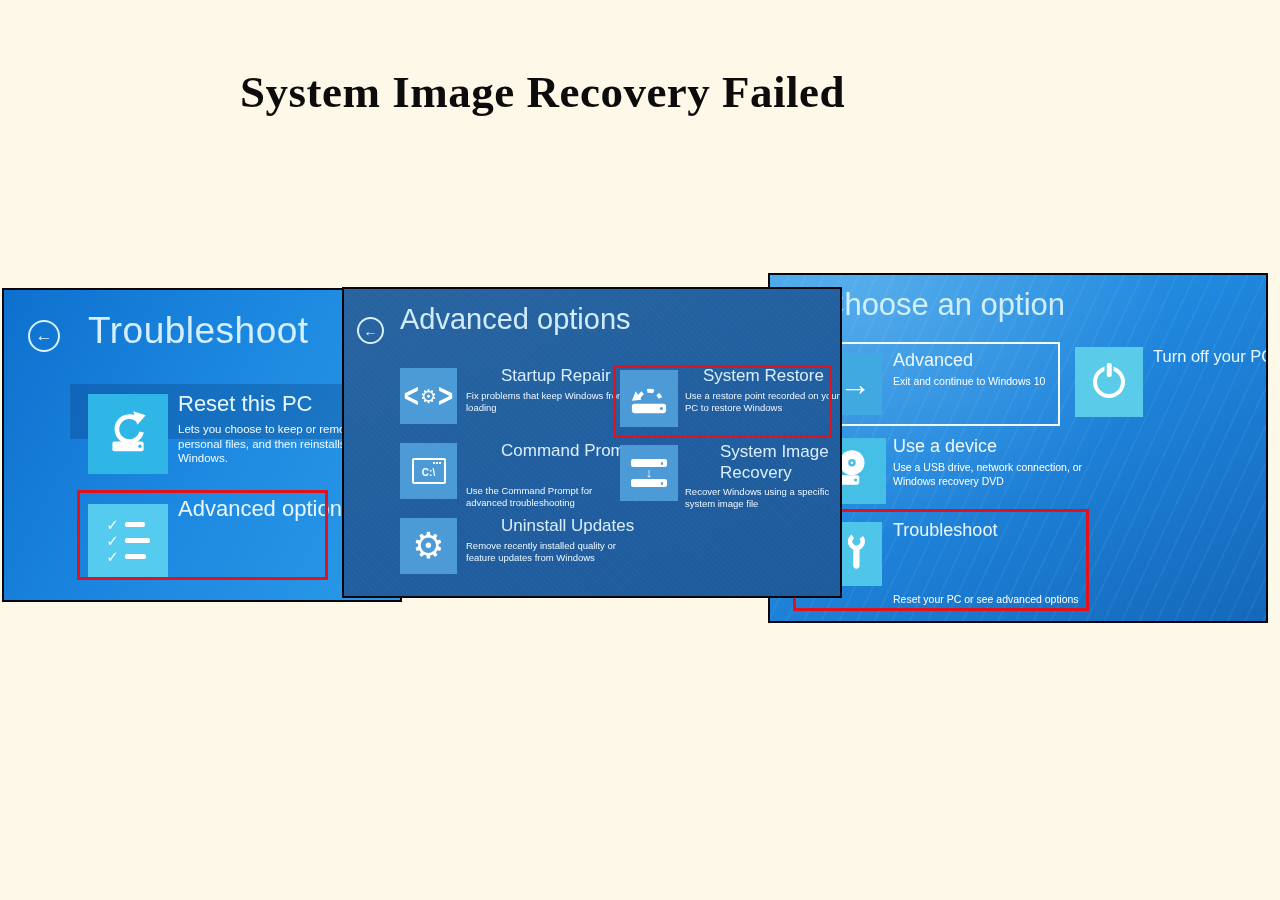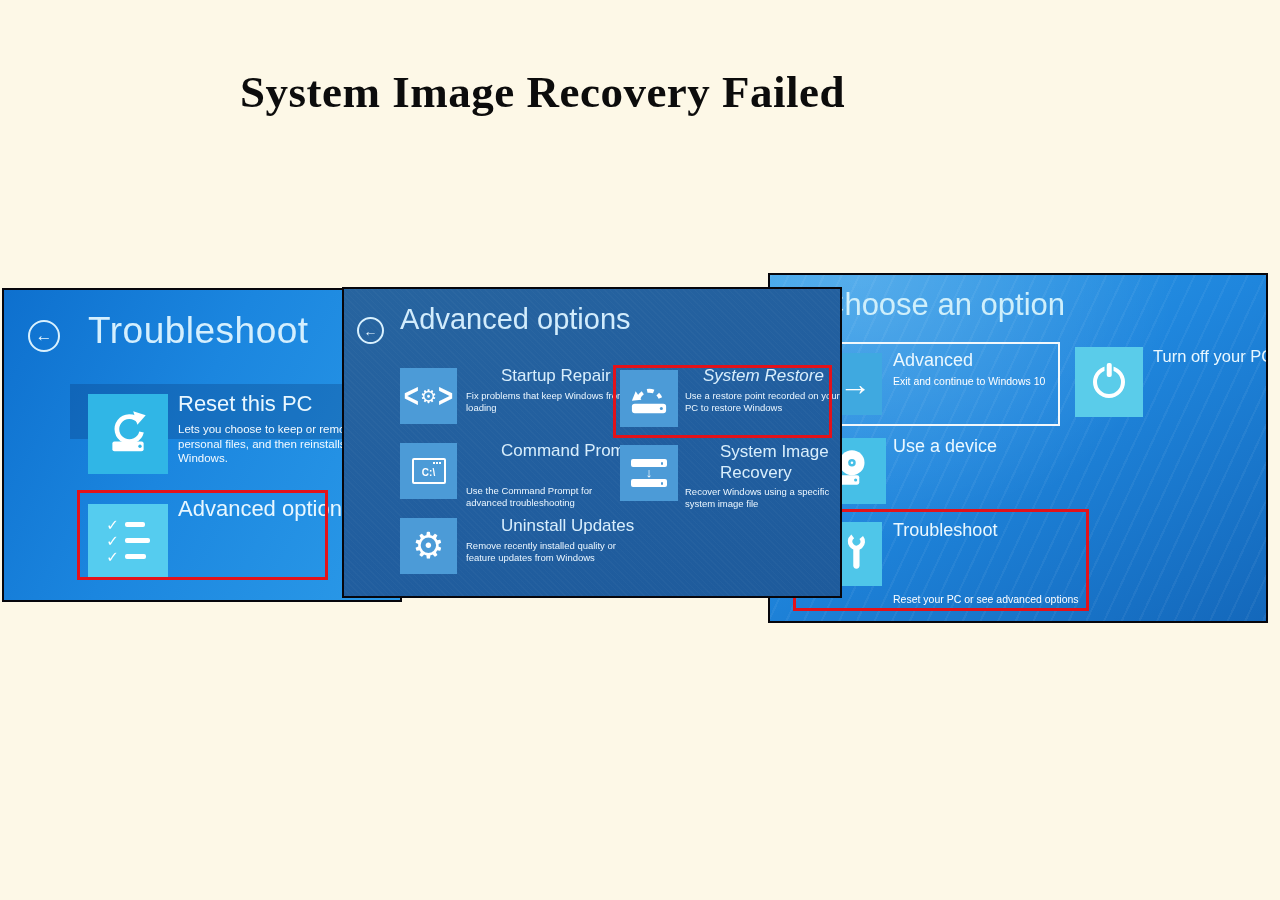--- a/index.html
+++ b/index.html
@@ -171,21 +171,21 @@
     <div class="tile m-tile abs" style="left:276px;top:81px;width:58px;height:57px;">
       <span>
         <svg width="42" height="38" viewBox="0 0 44 40">
           <rect x="4" y="27" width="36" height="10" rx="3" fill="#ffffff"></rect>
           <path d="M11 21 A 12.5 12.5 0 0 1 34 21" fill="none" stroke="#ffffff" stroke-width="4" stroke-dasharray="7 5"></path>
           <polygon points="4,24 14,23 8,14" fill="#ffffff"></polygon>
           <circle cx="35" cy="32" r="1.6" fill="#4C9BD7"></circle>
         </svg>
       </span>
     </div>
-    <div class="m-label abs" style="left:324px;top:77px;font-style:italic;">System Restore</div>
+    <div class="m-label abs" style="left:324px;top:77px;">System Restore</div>
     <div class="m-desc abs" style="left:341px;top:101px;">
       <div>Use a restore point recorded on your</div>
       <div>PC to restore Windows</div>
     </div>
     <div class="redbox abs" id="red-restore"></div>
 
     <div class="tile m-tile abs" style="left:56px;top:154px;width:57px;height:56px;">
       <span class="cmd-box">
         <span class="cmd-txt">C:\</span>
       </span>
@@ -244,20 +244,24 @@
         <svg width="46" height="46" viewBox="0 0 44 44">
           <circle cx="21" cy="16" r="12" fill="#ffffff"></circle>
           <circle cx="21" cy="16" r="3.6" fill="#46BFE7"></circle>
           <circle cx="21" cy="16" r="1.2" fill="#ffffff"></circle>
           <rect x="6" y="28" width="22" height="9" rx="2" fill="#ffffff"></rect>
           <circle cx="24.5" cy="32.5" r="1.5" fill="#46BFE7"></circle>
         </svg>
       </span>
     </div>
     <div class="r-label abs" style="left:123px;top:161px;">Use a device</div>
+    <div class="r-desc abs" style="left:123px;top:186px;">
+      <div>Use a USB drive, network connection, or</div>
+      <div>Windows recovery DVD</div>
+    </div>
 
     <div class="tile abs" id="tools-tile">
       <span>
         <svg width="46" height="46" viewBox="0 0 44 44">
           <rect x="10" y="6" width="6" height="25" rx="3" fill="#ffffff"></rect>
           <rect x="11.7" y="31" width="2.8" height="8" rx="1.4" fill="#ffffff"></rect>
           <circle cx="31" cy="12" r="6" fill="none" stroke="#ffffff" stroke-width="4.5" stroke-dasharray="28 10" transform="rotate(-40 31 12)"></circle>
           <rect x="28" y="17" width="6" height="21" rx="3" fill="#ffffff"></rect>
         </svg>
       </span>

